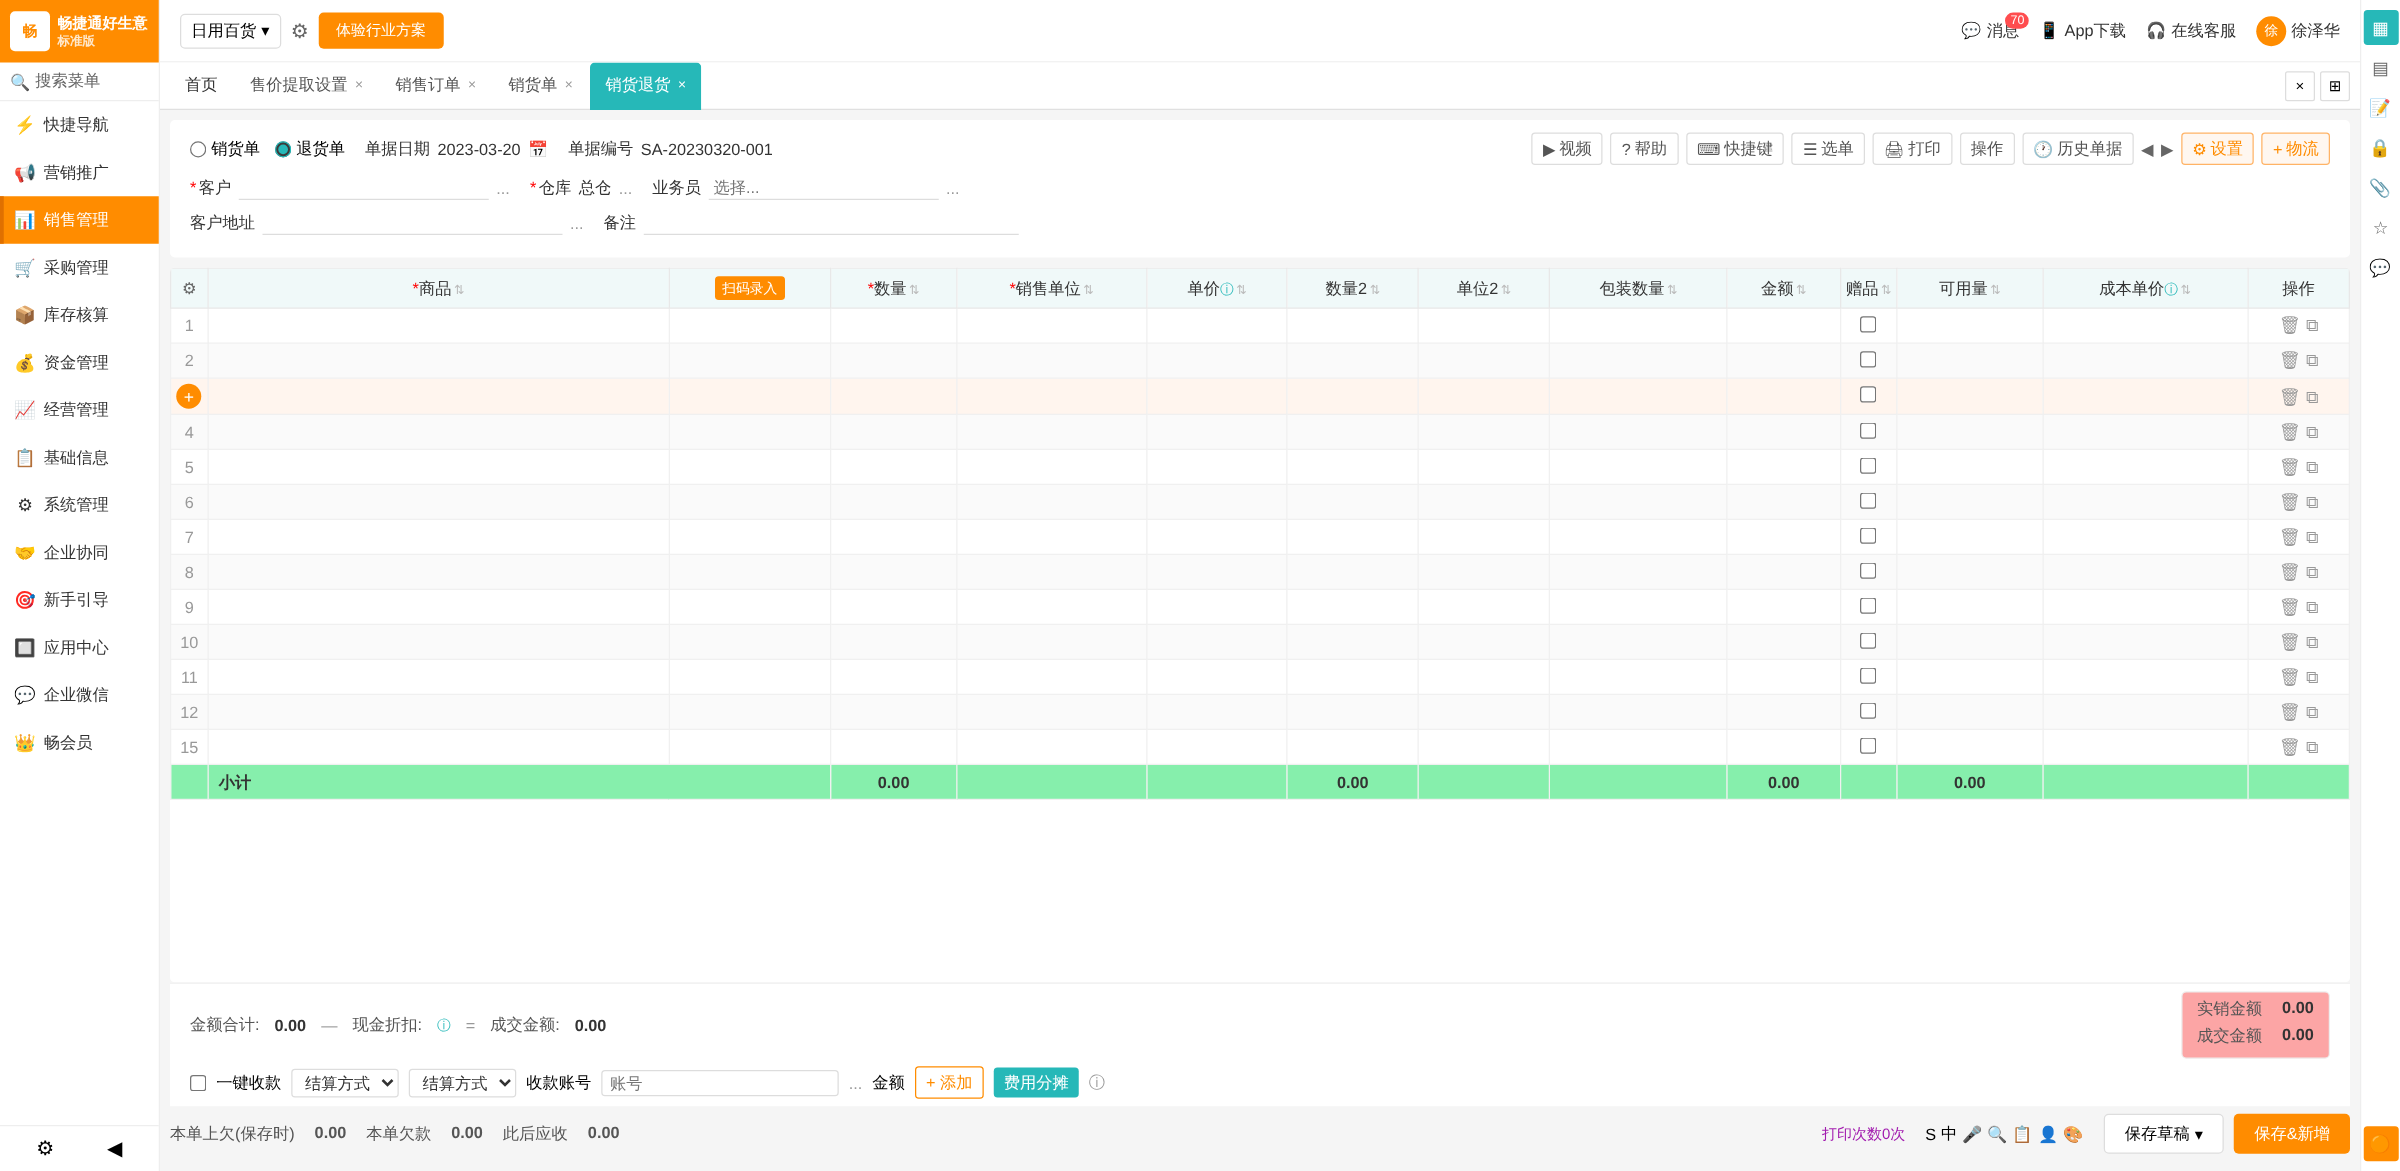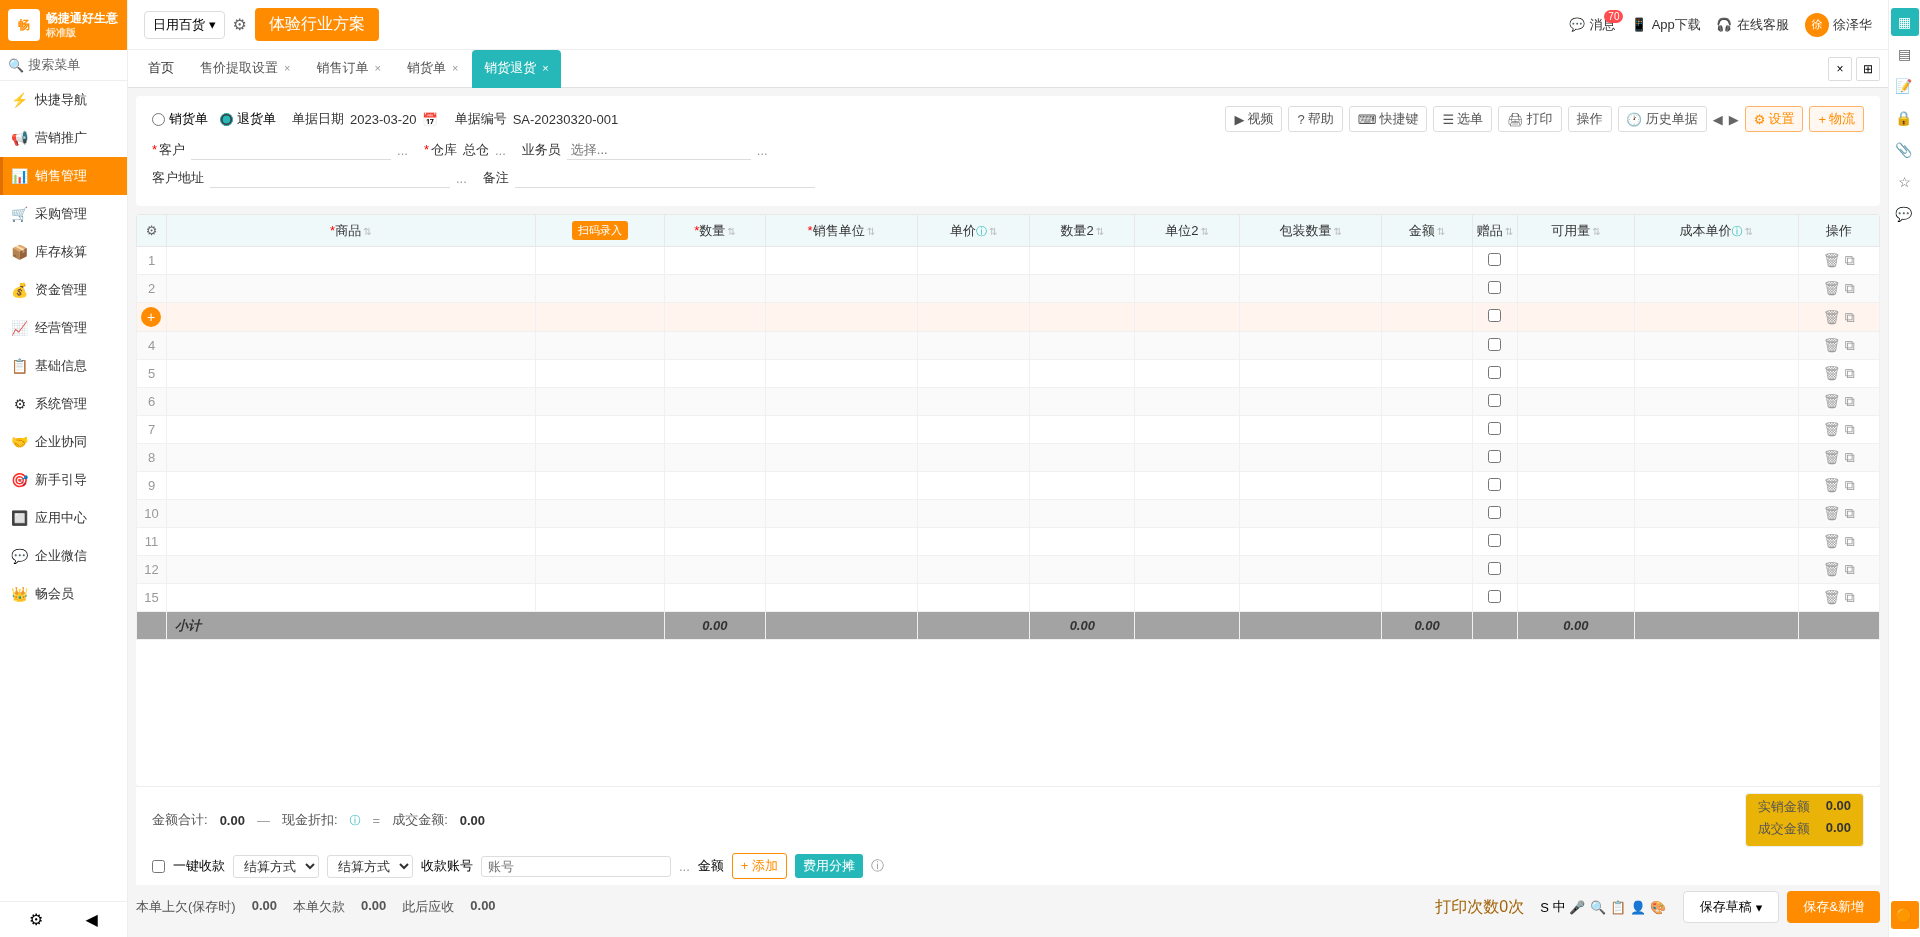--- a/index.html
+++ b/index.html
@@ -16,21 +16,21 @@
     .sidebar-nav-item .nav-icon { width: 18px; height: 18px; display: flex; align-items: center; justify-content: center; font-size: 14px; }
     .sidebar-bottom { margin-top: auto; border-top: 1px solid #eee; display: flex; align-items: center; justify-content: space-around; padding: 8px; }
 
     
     .main { flex: 1; display: flex; flex-direction: column; overflow: hidden; }
 
     
     .topbar { height: 50px; background: #fff; display: flex; align-items: center; padding: 0 16px; border-bottom: 1px solid #eee; gap: 8px; }
     .topbar-left { display: flex; align-items: center; gap: 8px; flex: 1; }
     .topbar-select { display: flex; align-items: center; gap: 4px; border: 1px solid #ddd; padding: 4px 8px; border-radius: 4px; background: #fff; cursor: pointer; }
-    .topbar-btn { background: #ff8c00; color: #fff; border: none; padding: 6px 14px; border-radius: 4px; cursor: pointer; font-size: 16px; }
+    .topbar-btn { background: #ff8c00; color: #fff; border: none; padding: 6px 14px; border-radius: 4px; cursor: pointer; font-size: 12px; }
     .topbar-right { display: flex; align-items: center; gap: 16px; color: #333; }
     .topbar-badge { position: relative; display: inline-flex; align-items: center; gap: 4px; cursor: pointer; }
     .badge-count { background: #ff4d4f; color: #fff; font-size: 10px; border-radius: 8px; padding: 1px 4px; position: absolute; top: -6px; right: -8px; }
 
     
     .tabs { display: flex; align-items: center; background: #fff; border-bottom: 1px solid #e0e0e0; padding: 0 8px; height: 38px; gap: 2px; }
     .tab { padding: 0 12px; height: 38px; display: flex; align-items: center; gap: 4px; cursor: pointer; border-bottom: 2px solid transparent; color: #555; font-size: 13px; white-space: nowrap; }
     .tab.active { color: #fff; background: #26b8b8; border-radius: 4px 4px 0 0; }
     .tab-close { font-size: 11px; color: #999; margin-left: 2px; }
     .tab.active .tab-close { color: #fff; }
@@ -66,21 +66,21 @@
     td { padding: 4px; border: 1px solid #f0f0f0; text-align: center; color: #333; height: 28px; }
     tr.row-highlight { background: #fff5ee; }
     tr:not(.row-highlight):nth-child(even) { background: #fafafa; }
     td.row-num { color: #999; width: 30px; }
     .add-row-btn { background: #ff8c00; color: #fff; border: none; border-radius: 50%; width: 20px; height: 20px; cursor: pointer; display: flex; align-items: center; justify-content: center; font-size: 14px; line-height: 1; }
     .scan-input-btn { background: #ff8c00; color: #fff; border: none; padding: 2px 6px; border-radius: 3px; font-size: 11px; cursor: pointer; }
     .checkbox-cell { width: 24px; }
     td input[type=checkbox] { accent-color: #26b8b8; }
     .action-icons { display: flex; gap: 4px; justify-content: center; }
     .action-icon { color: #999; cursor: pointer; font-size: 14px; }
-    .table-footer { background: #a3a3a3; font-style: italic; }
+    .table-footer { background: #86efac; }
     .table-footer td { font-weight: bold; color: #333; }
 
     
     .bottom-bar { background: #fff; border-top: 1px solid #eee; padding: 6px 16px; }
     .bottom-row1 { display: flex; align-items: center; gap: 12px; margin-bottom: 6px; }
     .bottom-label { color: #555; }
     .bottom-value { color: #333; font-weight: bold; }
     .bottom-dash { color: #999; }
     .bottom-row2 { display: flex; align-items: center; gap: 8px; }
     .bottom-checkbox { accent-color: #26b8b8; }
@@ -659,21 +659,21 @@
       <div class="bottom-row1">
         <span class="bottom-label">金额合计:</span>
         <span class="bottom-value">0.00</span>
         <span class="bottom-dash">—</span>
         <span class="bottom-label">现金折扣:</span>
         <span style="color:#26b8b8;font-size:11px;">ⓘ</span>
         <span style="color:#999;cursor:pointer;">=</span>
         <span class="bottom-label">成交金额:</span>
         <span class="bottom-value">0.00</span>
         <div style="margin-left:auto;display:flex;align-items:center;gap:12px;">
-          <div style="border:1px solid #eee;border-radius:4px;padding:4px 12px;background:#eab308;">
+          <div style="border:1px solid #eee;border-radius:4px;padding:4px 12px;background:#fca5a5;">
             <div class="footer-right-row">
               <span class="footer-right-label">实销金额</span>
               <span class="footer-right-value">0.00</span>
             </div>
             <div class="footer-right-row">
               <span class="footer-right-label">成交金额</span>
               <span class="footer-right-value">0.00</span>
             </div>
           </div>
         </div>
@@ -705,21 +705,21 @@
     <div class="save-bar">
       <div class="save-info">
         <span>本单上欠(保存时)</span>
         <span style="font-weight:bold;">0.00</span>
         <span>本单欠款</span>
         <span style="font-weight:bold;">0.00</span>
         <span>此后应收</span>
         <span style="font-weight:bold;">0.00</span>
       </div>
       <div style="display:flex;align-items:center;gap:16px;">
-        <span style="color:#a16207;font-size:16px;">打印次数0次</span>
+        <span style="color:#a21caf;font-size:12px;">打印次数0次</span>
         <div style="display:flex;gap:4px;align-items:center;">
           <span style="font-size:13px;">S</span>
           <span style="font-size:13px;">中</span>
           <span style="font-size:13px;">🎤</span>
           <span style="font-size:13px;">🔍</span>
           <span style="font-size:13px;">📋</span>
           <span style="font-size:13px;">👤</span>
           <span style="font-size:13px;">🎨</span>
         </div>
         <div class="save-btns">

